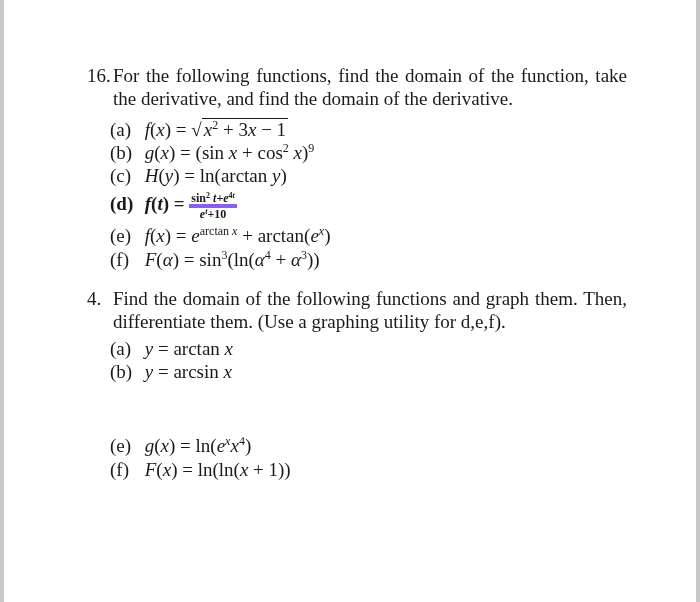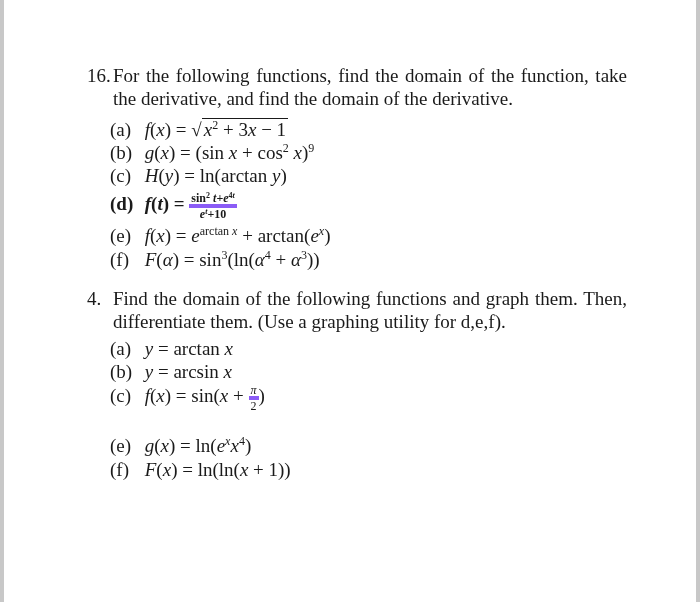--- a/index.html
+++ b/index.html
@@ -77,24 +77,20 @@
   <div class="item" style="top:360px;">
     <span class="lbl">(b)</span>
     <span class="expr"><i>y</i> = arcsin <i>x</i></span>
   </div>
 
   <div class="item" style="top:337px;">
     <span class="lbl">(a)</span>
     <span class="expr"><i>y</i> = arctan <i>x</i></span>
   </div>
 
-  <div class="item" style="top:384px;">
-    <span class="lbl">(c)</span>
-    <span class="expr"><i>f</i>(<i>x</i>) = sin(<i>x</i> + <span class="frac"><span class="num"><i>π</i></span><span class="den">2</span></span>)</span>
-  </div>
 
 
   <div class="item" style="top:434px;">
     <span class="lbl">(e)</span>
     <span class="expr"><i>g</i>(<i>x</i>) = ln(<i>e</i><sup><i>x</i></sup><i>x</i><sup>4</sup>)</span>
   </div>
 
   <div class="item" style="top:458px;">
     <span class="lbl">(f)</span>
     <span class="expr"><i>F</i>(<i>x</i>) = ln(ln(<i>x</i> + 1))</span>

